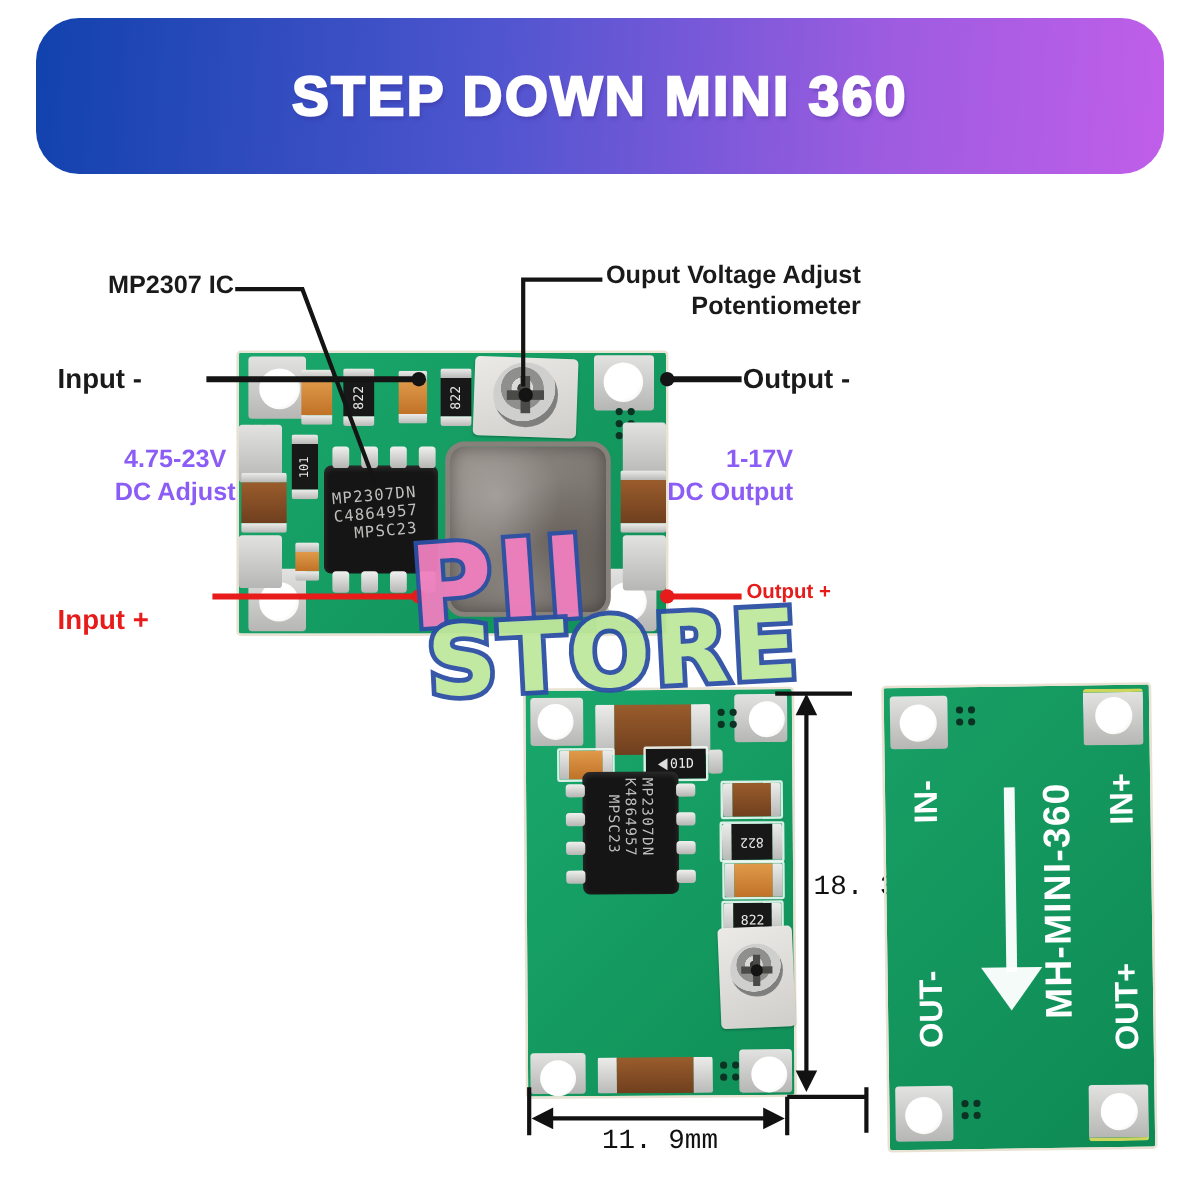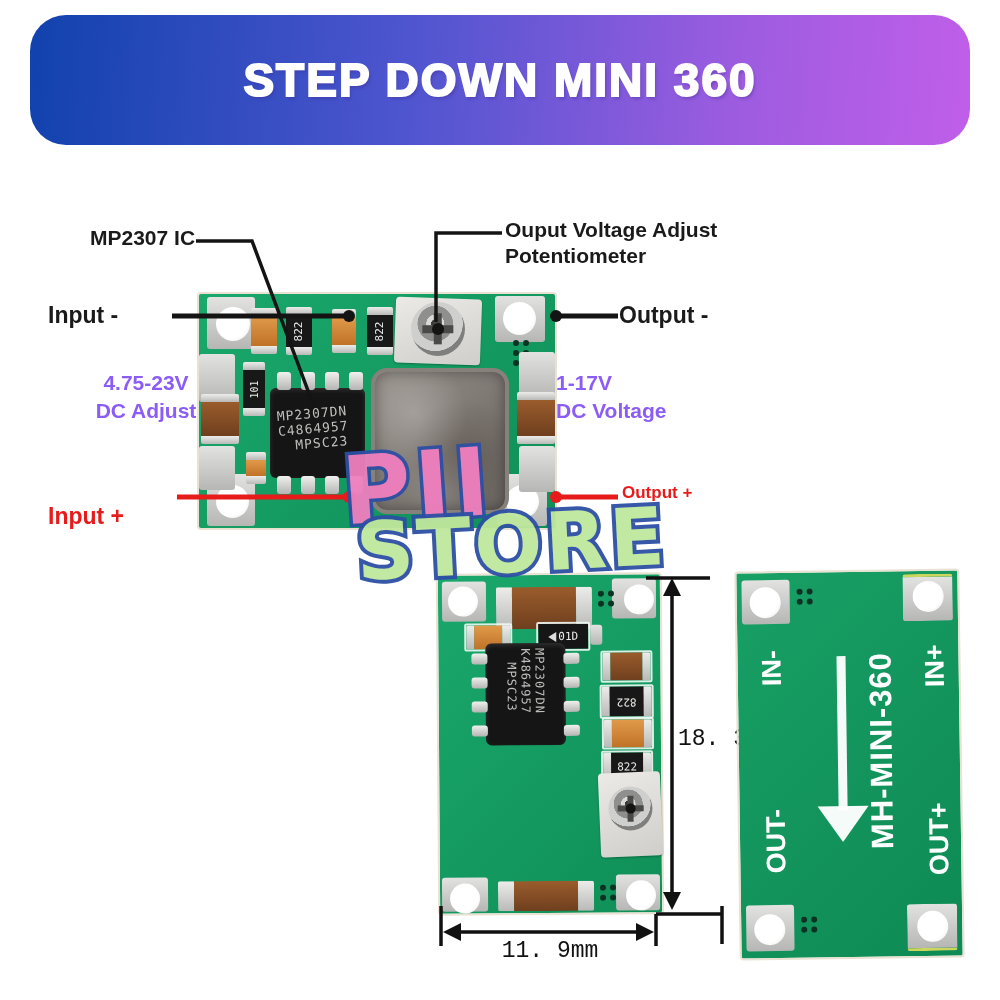--- a/index.html
+++ b/index.html
@@ -43,21 +43,21 @@
   .ictext{color:#bfbfbd;font-family:"DejaVu Sans Mono",monospace;font-size:13px;line-height:15px;letter-spacing:1px;}
   .potbase{background:linear-gradient(160deg,#eceae6,#cfcecb);border-radius:4px;box-shadow:0 1px 2px rgba(0,0,0,.3);}
   .knob{border-radius:50%;background:radial-gradient(circle at 45% 40%,
         #3a3a3a 0 9%, #d9d9d7 10% 20%, #8f8f8d 21% 40%, #cfcfcd 41% 62%, #7f7f7d 63% 100%);}
   .knob .cz{position:absolute;left:50%;top:50%;width:58%;height:14%;background:#4a4a48;transform:translate(-50%,-50%);}
   .knob .cz.r{transform:translate(-50%,-50%) rotate(90deg);}
   .knob .dot{position:absolute;left:50%;top:50%;width:22%;height:22%;border-radius:50%;
         background:#141414;transform:translate(-50%,-50%);}
 
   
-  .lbl{font-weight:bold;color:#1a1a1a;white-space:nowrap;}
+  .lbl{font-weight:bold;color:#1a1a1a;white-space:nowrap;text-align:right;}
   .lbl.blue{color:#8b5cf6;}
   .lbl.red{color:#e81b1b;}
   .dim{font-family:"Liberation Mono",monospace;font-size:23px;color:#111;white-space:nowrap;}
 
   
   .wm{font-family:"DejaVu Sans",sans-serif;font-weight:bold;white-space:nowrap;
       paint-order:stroke fill;opacity:.95;z-index:40;}
   #wm1{color:#ef7fbe;-webkit-text-stroke:7px #2d4fa4;font-size:94px;transform:rotate(-4deg);letter-spacing:4px;}
   #wm2{color:#bfe89c;-webkit-text-stroke:8px #2d4fa4;font-size:80px;transform:rotate(-3deg);letter-spacing:3px;}
 
@@ -216,21 +216,21 @@
     <div>Potentiometer</div>
   </div>
   <div class="abs lbl" style="left:48px;top:302px;font-size:23px;">Input -</div>
   <div class="abs lbl" style="left:619px;top:302px;font-size:23px;">Output -</div>
   <div class="abs lbl blue" style="left:85px;top:369px;width:122px;text-align:center;font-size:21px;line-height:28px;">
     <div>4.75-23V</div>
     <div>DC Adjust</div>
   </div>
   <div class="abs lbl blue" style="left:556px;top:369px;font-size:21px;line-height:28px;">
     <div>1-17V</div>
-    <div>DC Voltage</div>
+    <div>DC Output</div>
   </div>
   <div class="abs lbl red" style="left:48px;top:483px;font-size:23px;margin-top:20px;">Input +</div>
   <div class="abs lbl red" style="left:622px;top:483px;font-size:17px;">Output +</div>
 
   <div class="abs wm" id="wm1" style="left:342px;top:432px;">PII</div>
   <div class="abs wm" id="wm2" style="left:356px;top:498px;">STORE</div>
 
   <div class="abs board" style="left:437px;top:573px;width:222px;height:338px;transform:rotate(-0.4deg);">
 
     <div class="abs silver" style="left:4px;top:6px;width:44px;height:40px;"></div>

